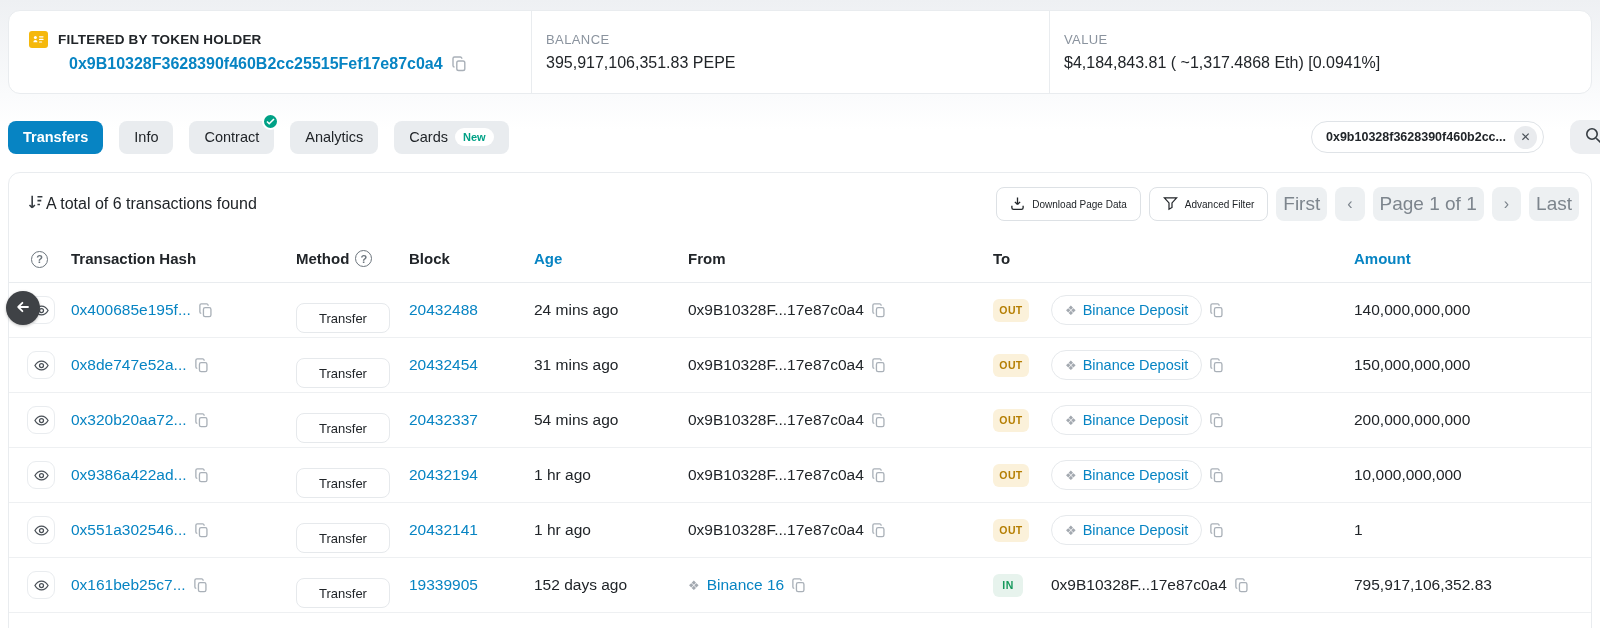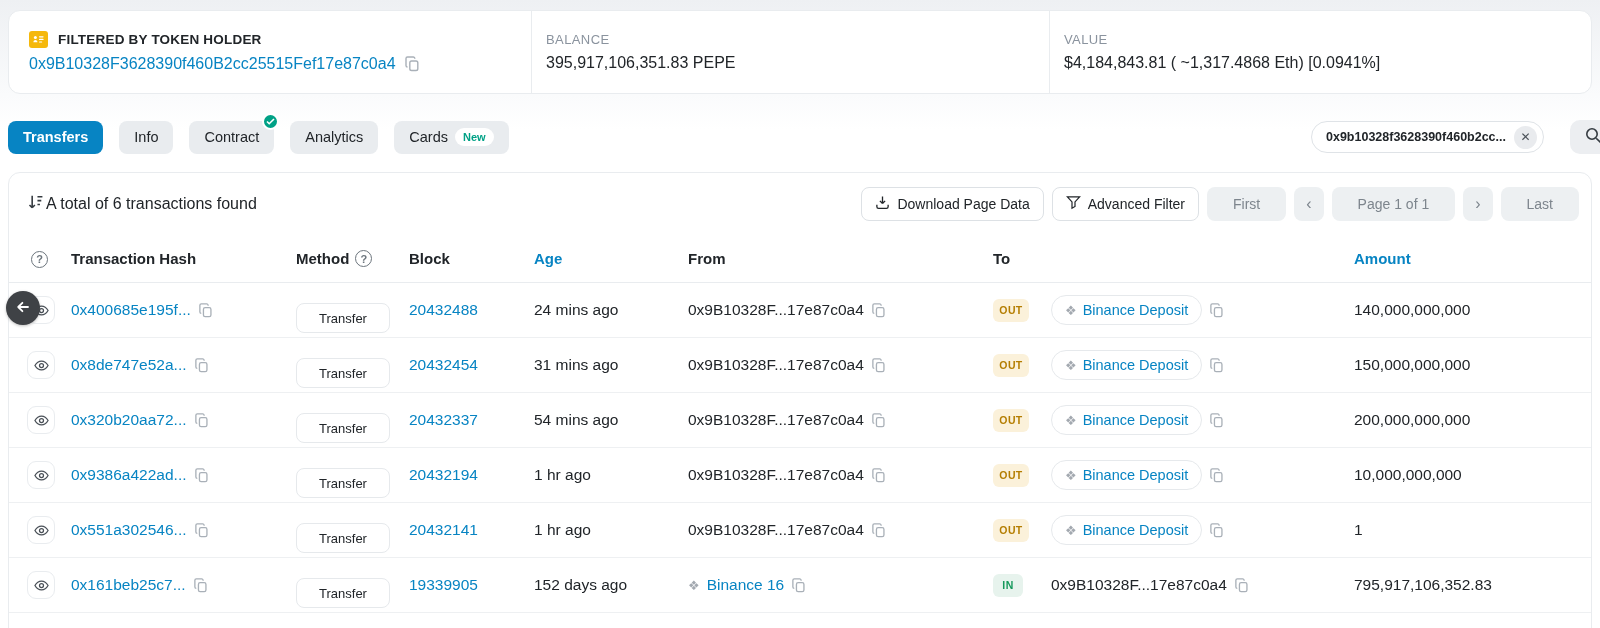--- a/index.html
+++ b/index.html
@@ -18,21 +18,21 @@
     border:1px solid #e9ecef; border-radius:12px;
     display:flex; align-items:stretch;
   }
   .sum-sec{ display:flex; flex-direction:column; justify-content:center; gap:7px; }
   .sum-filter{ flex:0 0 522px; padding-left:20px; }
   .sum-balance{ flex:0 0 518px; border-left:1px solid #e9ecef; padding-left:14px; }
   .sum-value{ flex:1; border-left:1px solid #e9ecef; padding-left:14px; }
   .sum-title-row{ display:flex; align-items:center; gap:10px; }
   .sum-filter-label{ font-size:13.5px; font-weight:700; letter-spacing:.2px; }
   .sum-addr-row{ display:flex; align-items:center; gap:8px; }
-  .sum-address{ font-size:16px; font-weight:400; }
+  .sum-address{ font-size:16px; font-weight:700;margin-left:40px; }
   .sum-label{ font-size:13px; color:#8a939e; letter-spacing:.4px; }
   .sum-value-text{ font-size:16px; color:#212529; }
 
   .idcard-icon{ width:19px; height:17px; border-radius:3px; background:#f5b80c;
     display:inline-flex; align-items:center; justify-content:center; }
 
   .copy-btn{ background:none; border:none; cursor:pointer; display:inline-flex; align-items:center; padding:0; }
 
   
   .tabs-row{ margin:26px 8px 0; display:flex; justify-content:space-between; align-items:center; }
@@ -69,26 +69,26 @@
   
   .main-card{
     margin:18px 8px 0; background:#fff; border:1px solid #e9ecef;
     border-radius:12px 12px 0 0; min-height:462px;
   }
   .card-toolbar{ display:flex; justify-content:space-between; align-items:center; padding:14px 12px 14px 18px; }
   .total-wrap{ display:flex; align-items:center; gap:1px; font-size:16px; }
   .toolbar-right{ display:flex; align-items:center; gap:8px; }
   .tbtn{
     height:34px; border-radius:8px; border:1px solid #dde1e5; background:#fff;
-    display:flex; align-items:center; gap:7px; padding:0 13px; font-size:14px;
+    display:flex; align-items:center; gap:7px; padding:0 13px; font-size:10px;
     color:#212529; cursor:pointer; font-family:"Liberation Sans", sans-serif;
   }
   .pgbtn{
     height:34px; border:none; border-radius:8px; background:#edf0f2; color:#7d858d;
-    font-size:14px; padding:0 26px; cursor:pointer; display:flex; align-items:center;
+    font-size:19px; padding:0 7px; cursor:pointer; display:flex; align-items:center;
     font-family:"Liberation Sans", sans-serif;
   }
   .pgbtn.chev{ font-size:16px; padding:0 12px; }
 
   
   .grid-row{
     display:grid; grid-template-columns:50px 225px 113px 125px 154px 305px 361px 1fr;
     align-items:center; padding:0 12px;
   }
   .thead{ height:48px; border-bottom:1px solid #e9ecef; font-size:15px; font-weight:700; }

